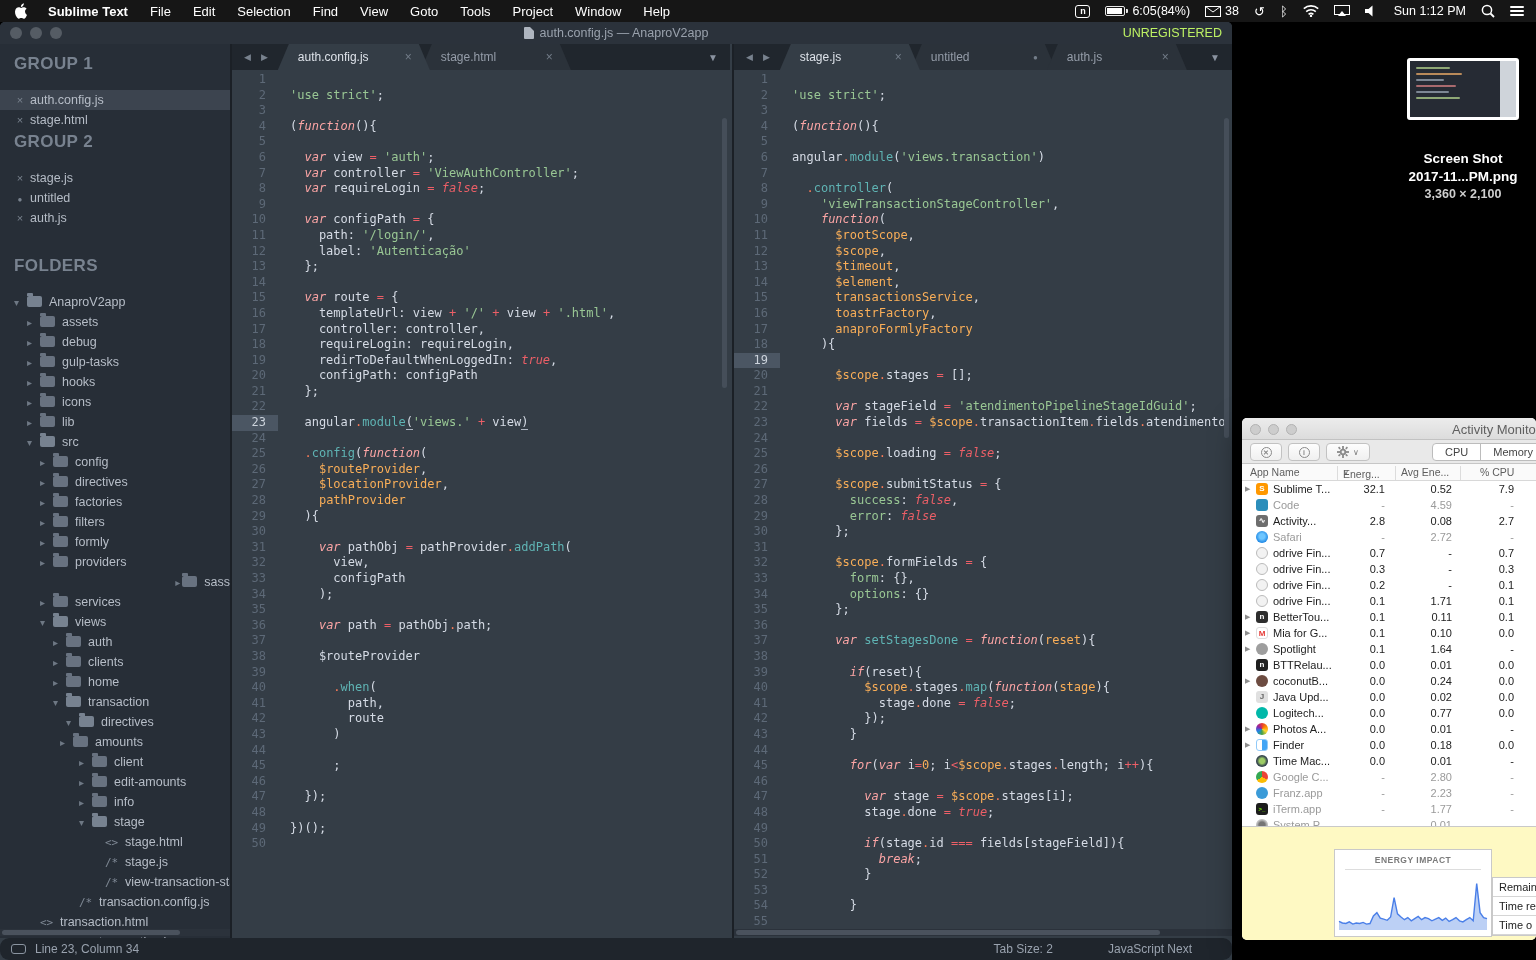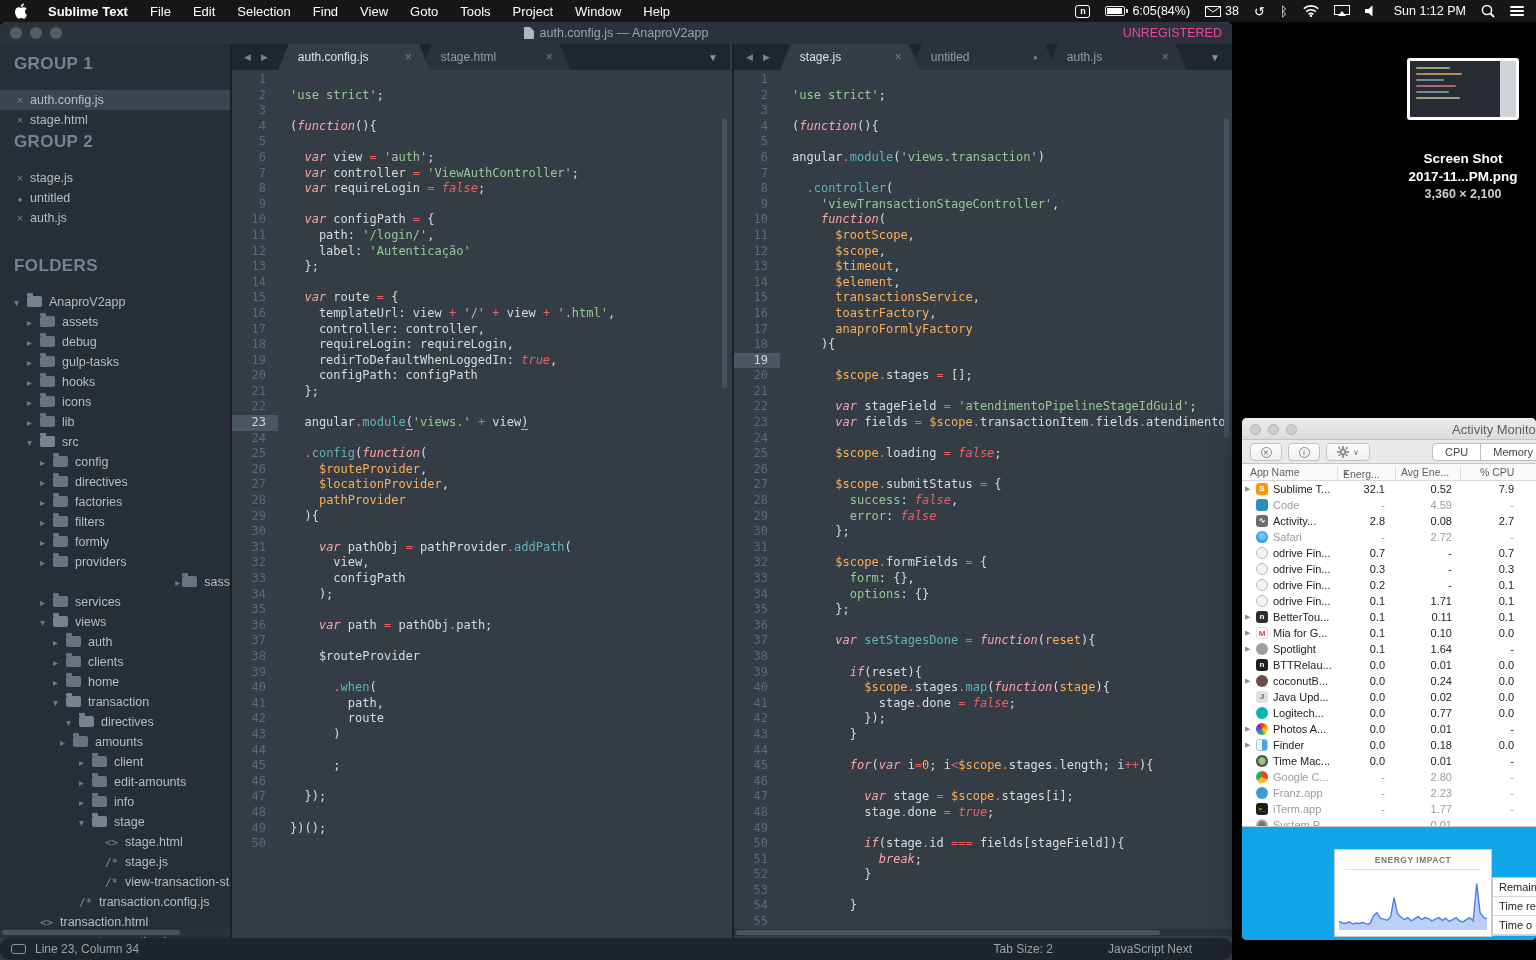--- a/index.html
+++ b/index.html
@@ -23,21 +23,21 @@
   .btt-badge { width:15px; height:13px; border:1.5px solid #fff; border-radius:3px; color:#fff; font-size:9px; line-height:11px; text-align:center; font-weight:bold;}
 
   
   .sublime { position:absolute; left:0; top:22px; width:1232px; height:938px; background:#343d46; border-radius:5px 5px 0 0; overflow:hidden; }
   .st-titlebar { position:absolute; left:0; top:0; right:0; height:22px; background:#2b323b; display:flex; align-items:center; }
   .lights { display:flex; gap:8px; padding-left:10px;}
   .light { width:12px; height:12px; border-radius:50%; background:#555c64; }
   .st-title { position:absolute; left:0; right:0; text-align:center; color:#9aa2ad; font-size:12.5px; }
   .doc-ico { display:inline-block; width:10px; height:12px; background:#aeb5bf; border-radius:1px; margin-right:6px; vertical-align:-2px; position:relative;}
   .doc-ico::after{content:""; position:absolute; right:0; top:0; border:2.5px solid #2b323b; border-left-color:transparent; border-bottom-color:transparent;}
-  .unregistered { position:absolute; right:10px; color:#ec4899; font-size:12.5px; }
+  .unregistered { position:absolute; right:10px; color:#bef264; font-size:12.5px; }
 
   .st-body { position:absolute; left:0; top:22px; right:0; bottom:22px; }
 
   
   .sidebar { position:absolute; left:0; top:0; width:230px; bottom:0; background:#272e37; overflow:hidden; color:#b6bdc7; font-size:12.5px;}
   .sb-pad { padding-top:8px; }
   .sb-h { color:#78828f; font-weight:bold; font-size:17px; padding:2px 0 16px 14px; letter-spacing:.4px;}
   .sb-row { height:20px; line-height:20px; white-space:nowrap; position:relative; }
   .sb-row.sel { background:#3c444f; }
   .sb-mark { display:inline-block; width:12px; text-align:center; color:#79828e; font-size:11px; margin-left:14px; margin-right:4px;}
@@ -114,21 +114,21 @@
   .am-row { height:16px; position:relative; white-space:nowrap;}
   .am-row .disc { position:absolute; left:3px; top:4px; font-size:7px; color:#8e8e8e;}
   .am-row .ai { position:absolute; left:14px; top:2px; width:12px; height:12px; border-radius:3px; font-size:8px; font-weight:bold; text-align:center; line-height:12px; color:#fff; }
   .am-row .nm { position:absolute; left:31px; top:1.5px; color:#222; max-width:62px; overflow:hidden;}
   .am-row.dim .nm, .am-row.dim .num { color:#9a9a9a; }
   .am-row .num { position:absolute; top:1.5px; text-align:right; color:#222;}
   .num.c1 { left:95px; width:48px; }
   .num.c2 { left:150px; width:60px; }
   .num.c3 { left:216px; width:56px; }
   .am-bottom-line { position:absolute; left:0; right:0; top:408px; height:1px; background:#c9c9c9;}
-  .am-bottom { position:absolute; left:0; top:409px; right:0; bottom:0; background:#0ea5e9;}
+  .am-bottom { position:absolute; left:0; top:409px; right:0; bottom:0; background:#fef9c3;}
   .energy-box { position:absolute; left:92px; top:22px; width:158px; height:88px; background:#fff; border:1px solid #c9c9c9;}
   .energy-title { text-align:center; font-size:8.5px; font-weight:bold; letter-spacing:.5px; color:#7a7a7a; padding-top:5px;}
   .energy-hr { height:1px; background:#ddd; margin:4px 10px 0 10px;}
   .side-box { position:absolute; left:250px; top:50px; right:-40px; bottom:4px; background:#fff; border:1px solid #c9c9c9;}
   .side-row { height:19px; line-height:19px; padding-left:6px; border-bottom:1px solid #d5d5d5; color:#222; font-size:11px;}
 
   
   .ai-sublime{background:#ff9800;} .ai-code{background:#2c8ebb;} .ai-activity{background:#6d6d6d;}
   .ai-safari{background:radial-gradient(circle at 50% 45%,#6ec6ff 0 30%,#1e88e5 70%);border-radius:50% !important;}
   .ai-odrive{background:#f2f2f2;border:1px solid #bbb;border-radius:50% !important;}

